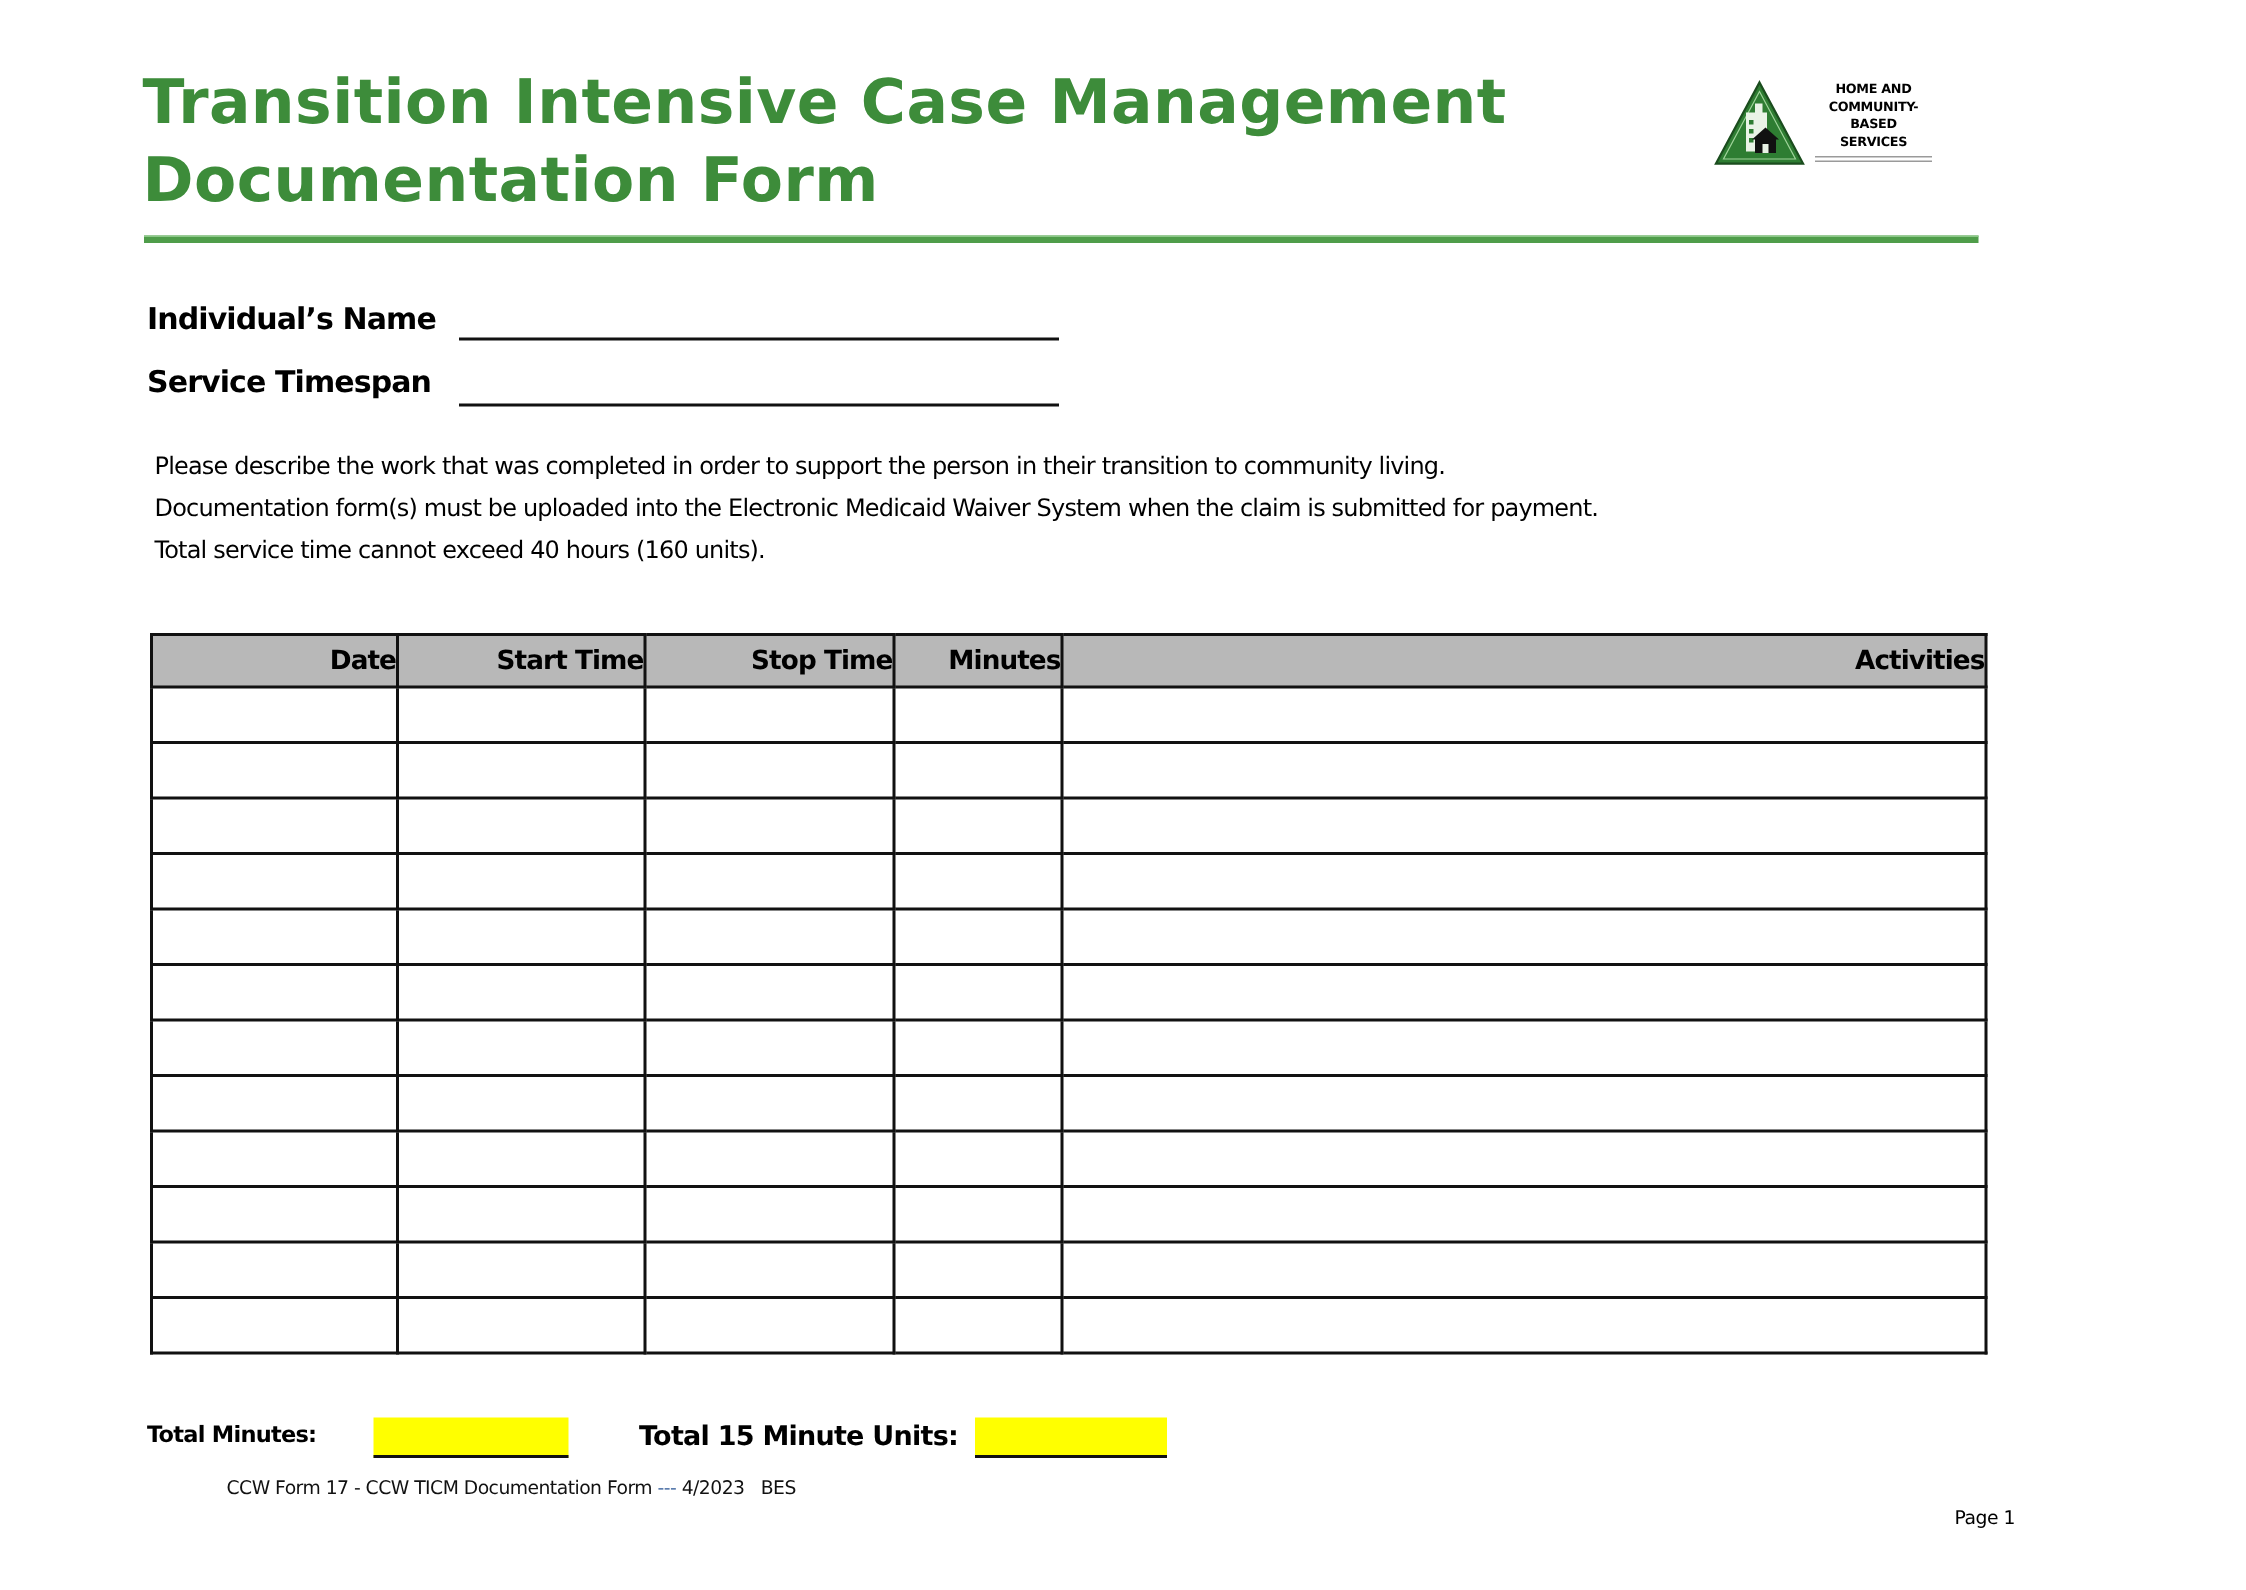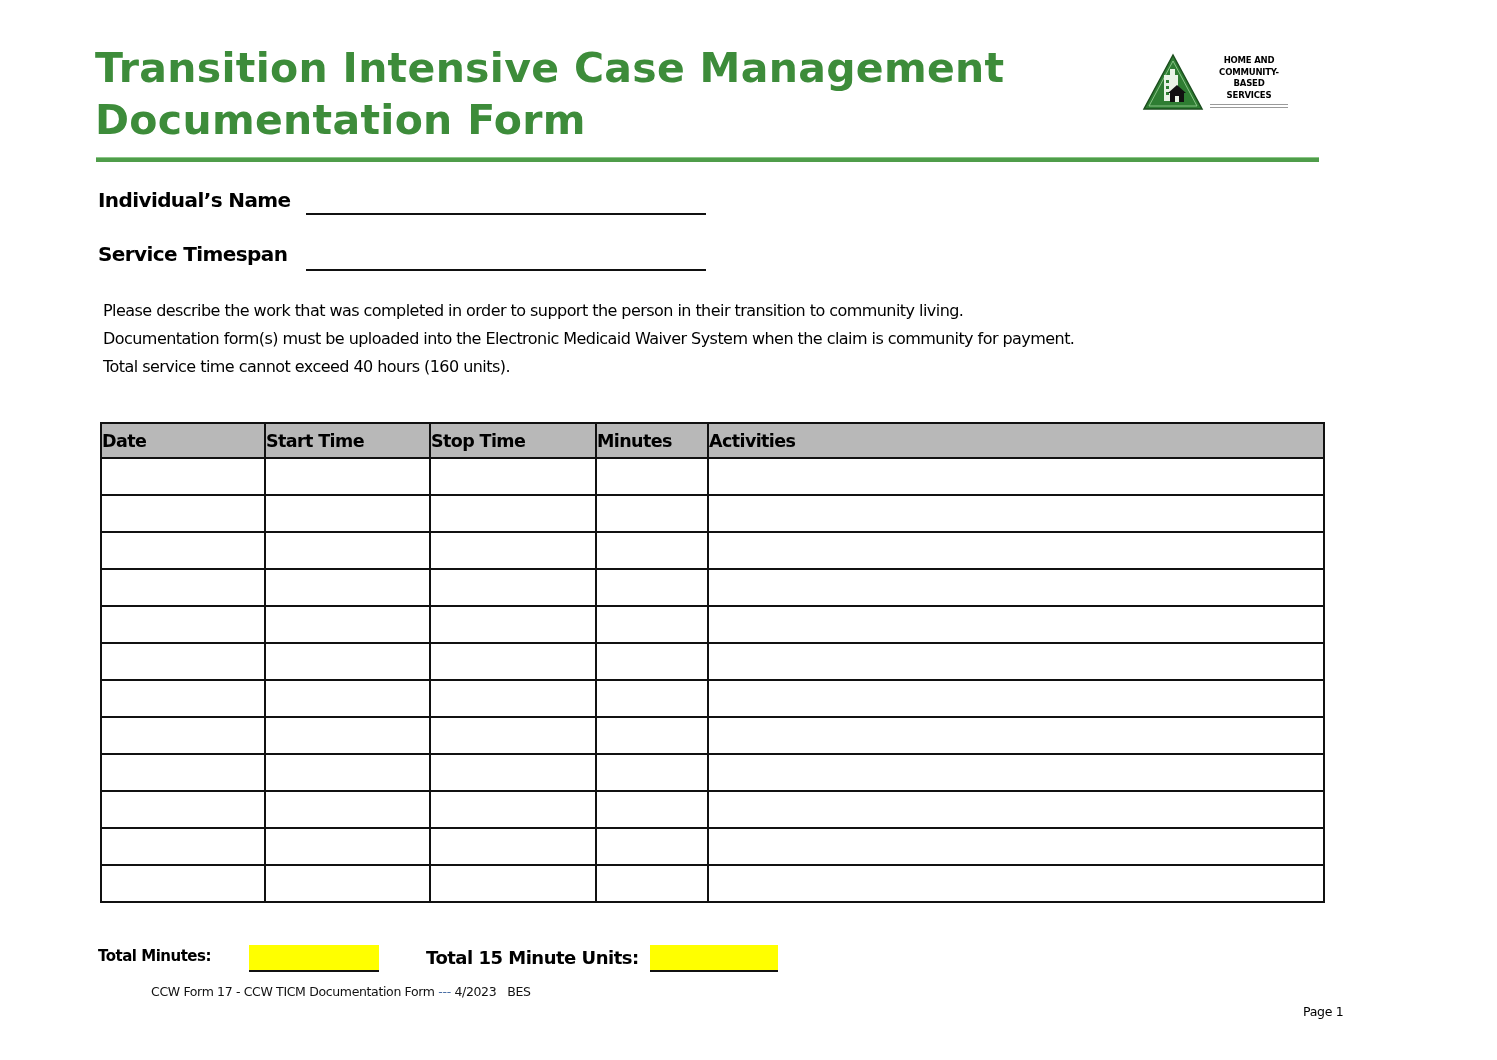--- a/index.html
+++ b/index.html
@@ -18,21 +18,21 @@
   .field { position: absolute; left: 98px; display: flex; align-items: flex-end; }
   .field-label { font-family: "DejaVu Sans", sans-serif; font-weight: bold; font-size: 20px; letter-spacing: -0.6px; line-height: 24px; white-space: nowrap; }
   .field-line { position: absolute; left: 208px; width: 400px; height: 0; border-bottom: 2px solid #111; }
   .field-input { position: absolute; left: 208px; width: 400px; height: 26px; border: none; background: transparent; outline: none; font-family: "Liberation Sans", sans-serif; font-size: 18px; }
 
   .instructions { position: absolute; left: 103px; top: 297px; font-family: "DejaVu Sans", sans-serif; font-size: 16px; line-height: 28px; letter-spacing: -0.55px; }
   .instructions p { margin: 0; white-space: nowrap; }
 
   table.log { position: absolute; left: 100px; top: 422px; border-collapse: collapse; table-layout: fixed; width: 1223px; }
   table.log th, table.log td { border: 2px solid #111; padding: 0; }
-  table.log th { background: #b8b8b8; height: 33px; font-family: "DejaVu Sans", sans-serif; font-weight: bold; font-size: 17.5px; letter-spacing: -0.6px; text-align: left; }
+  table.log th { background: #b8b8b8; height: 33px; font-family: "DejaVu Sans", sans-serif; font-weight: bold; font-size: 17.5px; letter-spacing: -0.6px; text-align: right; }
   table.log td { height: 35px; background: #fff; }
 
   .total-label { position: absolute; font-family: "DejaVu Sans", sans-serif; font-weight: bold; letter-spacing: -0.5px; white-space: nowrap; }
   .total-box { position: absolute; height: 25px; background: #ffff00; border-bottom: 2px solid #111; }
 
   .footer { position: absolute; left: 151px; top: 982px; font-family: "DejaVu Sans", sans-serif; font-size: 12.5px; line-height: 20px; letter-spacing: -0.35px; color: #111; }
   .footer p { margin: 0; white-space: nowrap; }
   .footer .dash { color: #4a6fa5; }
   .page-num { position: absolute; left: 1303px; top: 1002px; font-family: "DejaVu Sans", sans-serif; font-size: 12.5px; line-height: 20px; letter-spacing: -0.3px; }
 </style>
@@ -62,35 +62,35 @@
   <div>BASED</div>
   <div>SERVICES</div>
 </div>
 <div class="logo-sub">
     <i></i>
     <i></i>
   </div>
 
 <div class="rule"></div>
 
-<div class="field" style="top:188px;">
+<div class="field" style="top:200px;">
   <label class="field-label">Individual’s Name</label>
   <input class="field-input" style="top: -3px;" type="text" value="">
   <div class="field-line" style="top:25px;"></div>
 </div>
 
 <div class="field" style="top:242px;">
   <label class="field-label">Service Timespan</label>
   <input class="field-input" style="top: -1px;" type="text" value="">
   <div class="field-line" style="top:27px;"></div>
 </div>
 
 <div class="instructions">
   <p>Please describe the work that was completed in order to support the person in their transition to community living.</p>
-  <p>Documentation form(s) must be uploaded into the Electronic Medicaid Waiver System when the claim is community for payment.</p>
+  <p>Documentation form(s) must be uploaded into the Electronic Medicaid Waiver System when the claim is submitted for payment.</p>
   <p>Total service time cannot exceed 40 hours (160 units).</p>
 </div>
 
 <table class="log">
   <colgroup>
     <col style="width:164px">
       <col style="width:165px">
       <col style="width:166px">
       <col style="width:112px">
       <col style="width:616px">

